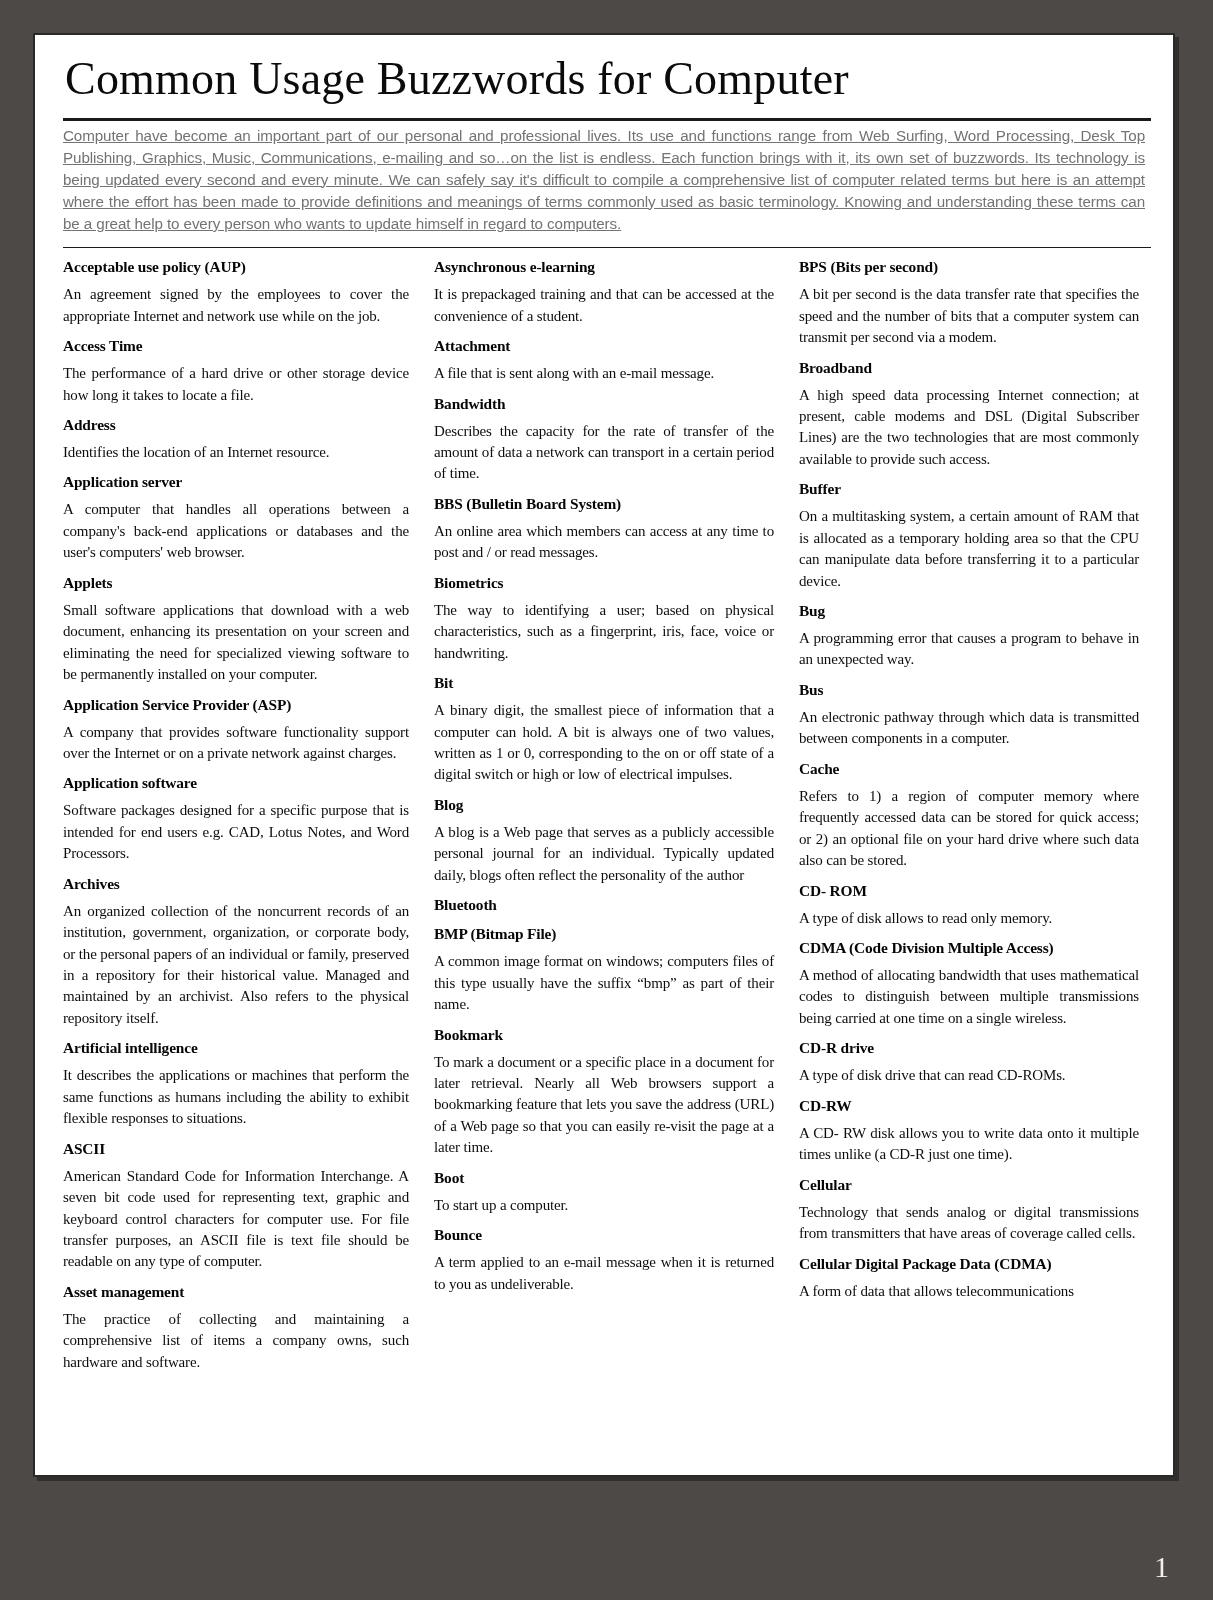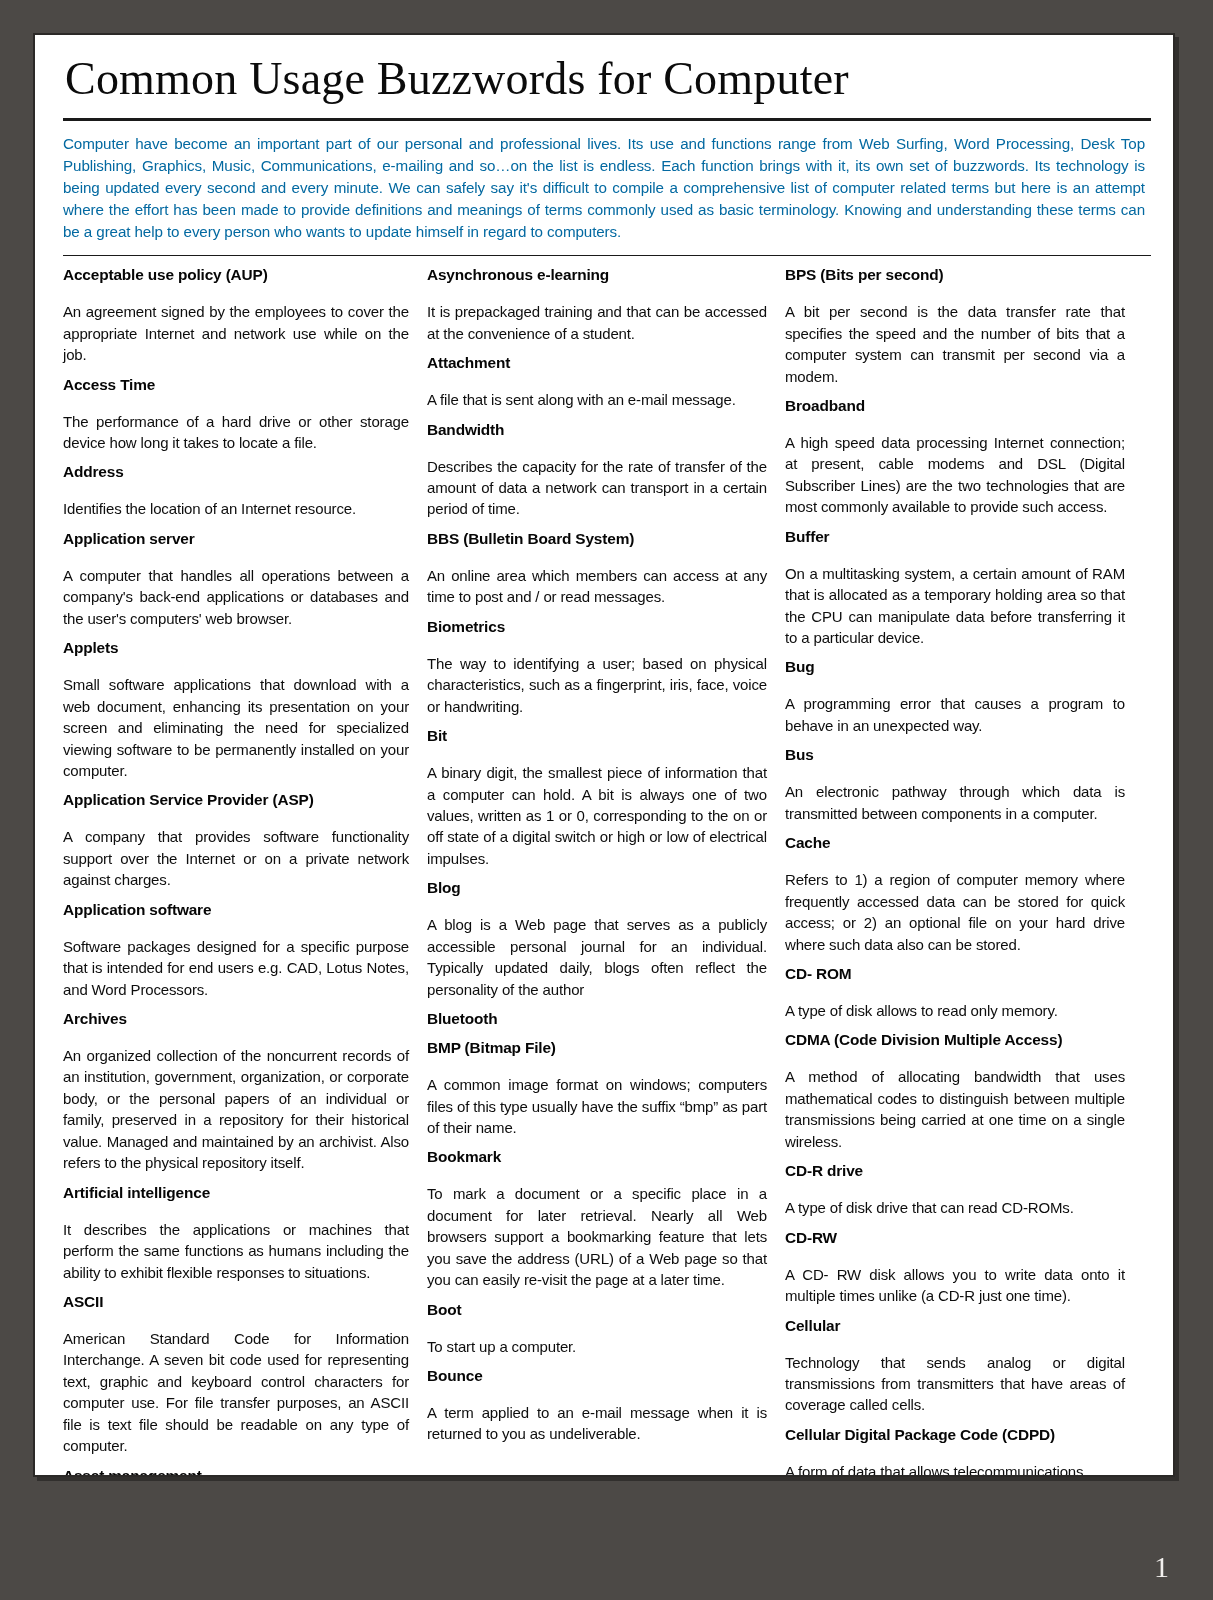--- a/index.html
+++ b/index.html
@@ -36,36 +36,38 @@
     margin: 6px 0 13px 14px;
     line-height: 1.12;
     white-space: nowrap;
   }
   .title-rule {
     height: 3px;
     background: #1a1a1a;
     margin: 6px 6px 0 12px;
   }
   .intro {
-    margin: 12px 12px 0 12px;
+    margin: 4px 12px 0 12px;
     font-size: 15.2px;
     line-height: 1.45;
-    color: #0369a1;
+    color: #737373;
     text-align: justify;
     letter-spacing: -0.1px;
+    text-decoration: underline;
   }
   .intro-rule {
     height: 1.5px;
     background: #1a1a1a;
     margin: 12px 6px 0 12px;
   }
   .columns {
     display: flex;
-    gap: 0;
+    gap: 7px;
     margin: 9px 8px 0 12px;
+    font-family: Liberation Serif, serif;
   }
   .col {
     width: 358px;
     flex: 0 0 358px;
     padding-right: 12px;
     box-sizing: border-box;
   }
   .col + .col { padding-left: 6px; }
   .entry { margin-bottom: 9px; }
   .term {
@@ -74,21 +76,21 @@
     color: #060606;
     line-height: 1.3;
     letter-spacing: -0.15px;
   }
   .def {
     font-size: 15px;
     line-height: 1.43;
     color: #0d0d0d;
     text-align: justify;
     letter-spacing: -0.15px;
-    margin-top: 16px;
+    margin-top: 7px;
   }
   .page-number {
     position: absolute;
     right: 44px;
     bottom: 18px;
     color: #f2f0ee;
     font-family: "Liberation Serif", serif;
     font-size: 30px;
     line-height: 1;
   }
@@ -242,21 +244,21 @@
       </div>
       <div class="entry">
         <div class="term">CD-RW</div>
         <div class="def">A CD- RW disk allows you to write data onto it multiple times unlike (a CD-R just one time).</div>
       </div>
       <div class="entry">
         <div class="term">Cellular</div>
         <div class="def">Technology that sends analog or digital transmissions from transmitters that have areas of coverage called cells.</div>
       </div>
       <div class="entry">
-        <div class="term">Cellular Digital Package Code (CDPD)</div>
+        <div class="term">Cellular Digital Package Data (CDMA)</div>
         <div class="def">A form of data that allows telecommunications</div>
       </div>
     </div>
 
   </div>
 </div>
 
 <div class="page-number">1</div>
 
 </body></html>

